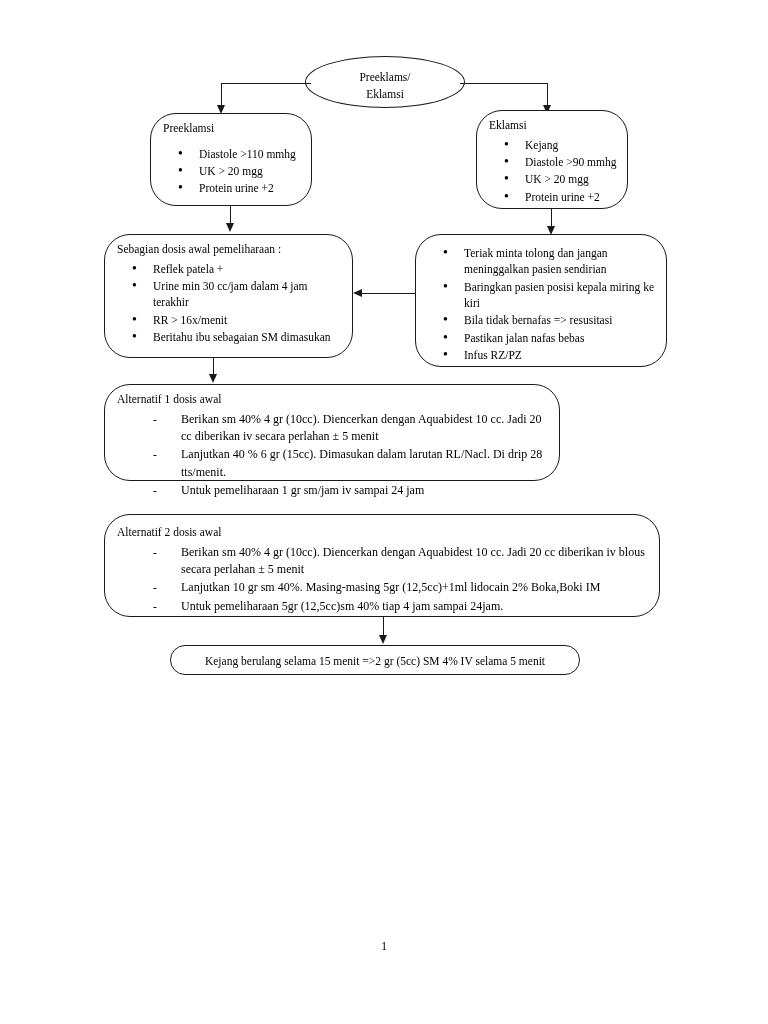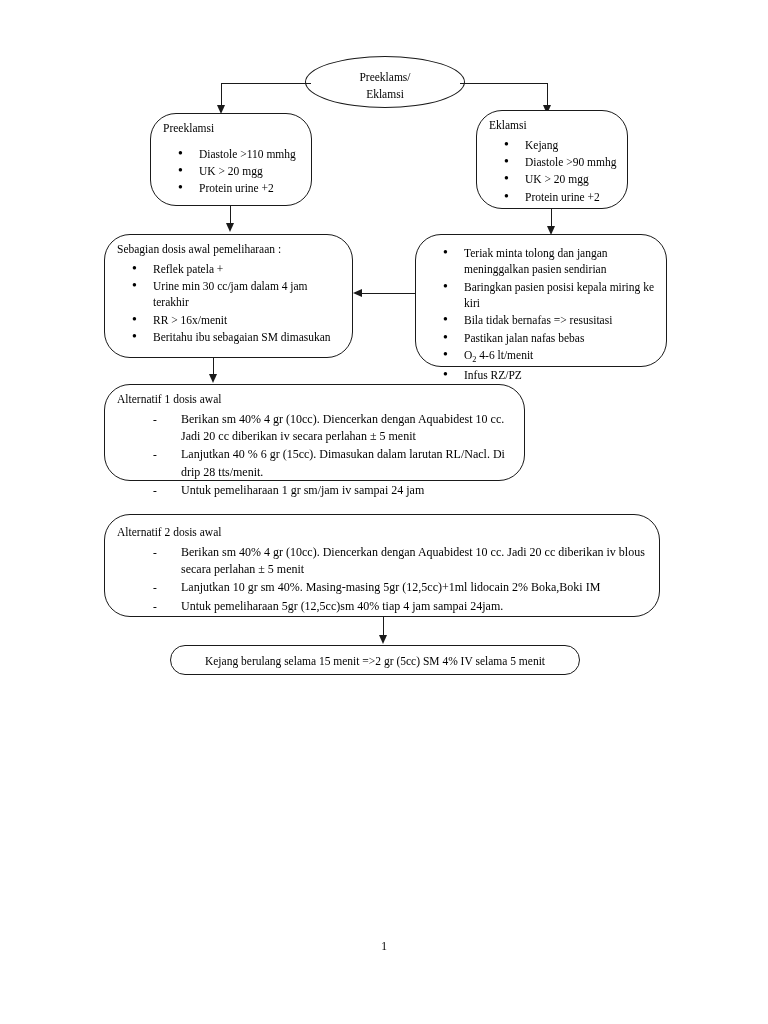--- a/index.html
+++ b/index.html
@@ -200,29 +200,28 @@
 
   <div class="conn h" style="left:359px; top:293px; width:56px;"></div>
   <div class="arrowhead left" style="left:353px; top:289px;"></div>
 
   <div class="node" style="left:415px; top:234px; width:252px; height:133px; padding-top:10px;">
     <ul class="bullets">
       <li>Teriak minta tolong dan jangan meninggalkan pasien sendirian</li>
       <li>Baringkan pasien posisi  kepala miring ke kiri</li>
       <li>Bila tidak bernafas =&gt; resusitasi</li>
       <li>Pastikan jalan nafas bebas</li>
-      <li><span>O</span><sub>2</sub><span> 4-6 lt/menit</span></li>
       <li>Infus RZ/PZ</li>
     </ul>
   </div>
 
   <div class="conn v" style="left:213px; top:358px; height:19px;"></div>
   <div class="arrowhead down" style="left:209px; top:374px;"></div>
 
-  <div class="node" style="left:104px; top:384px; width:421px; height:97px;">
+  <div class="node" style="left:104px; top:384px; width:456px; height:97px;">
     <div class="node-title">Alternatif 1 dosis awal</div>
     <ul class="dashes">
       <li>Berikan sm 40% 4 gr (10cc). Diencerkan dengan Aquabidest 10 cc. Jadi 20 cc diberikan iv secara perlahan ± 5 menit</li>
       <li>Lanjutkan 40 % 6 gr (15cc). Dimasukan dalam larutan RL/Nacl. Di drip 28 tts/menit.</li>
       <li>Untuk pemeliharaan 1 gr sm/jam iv sampai 24 jam</li>
     </ul>
   </div>
 
   <div class="node" style="left:104px; top:514px; width:556px; height:103px; padding-top:10px;">
     <div class="node-title">Alternatif 2  dosis awal</div>

